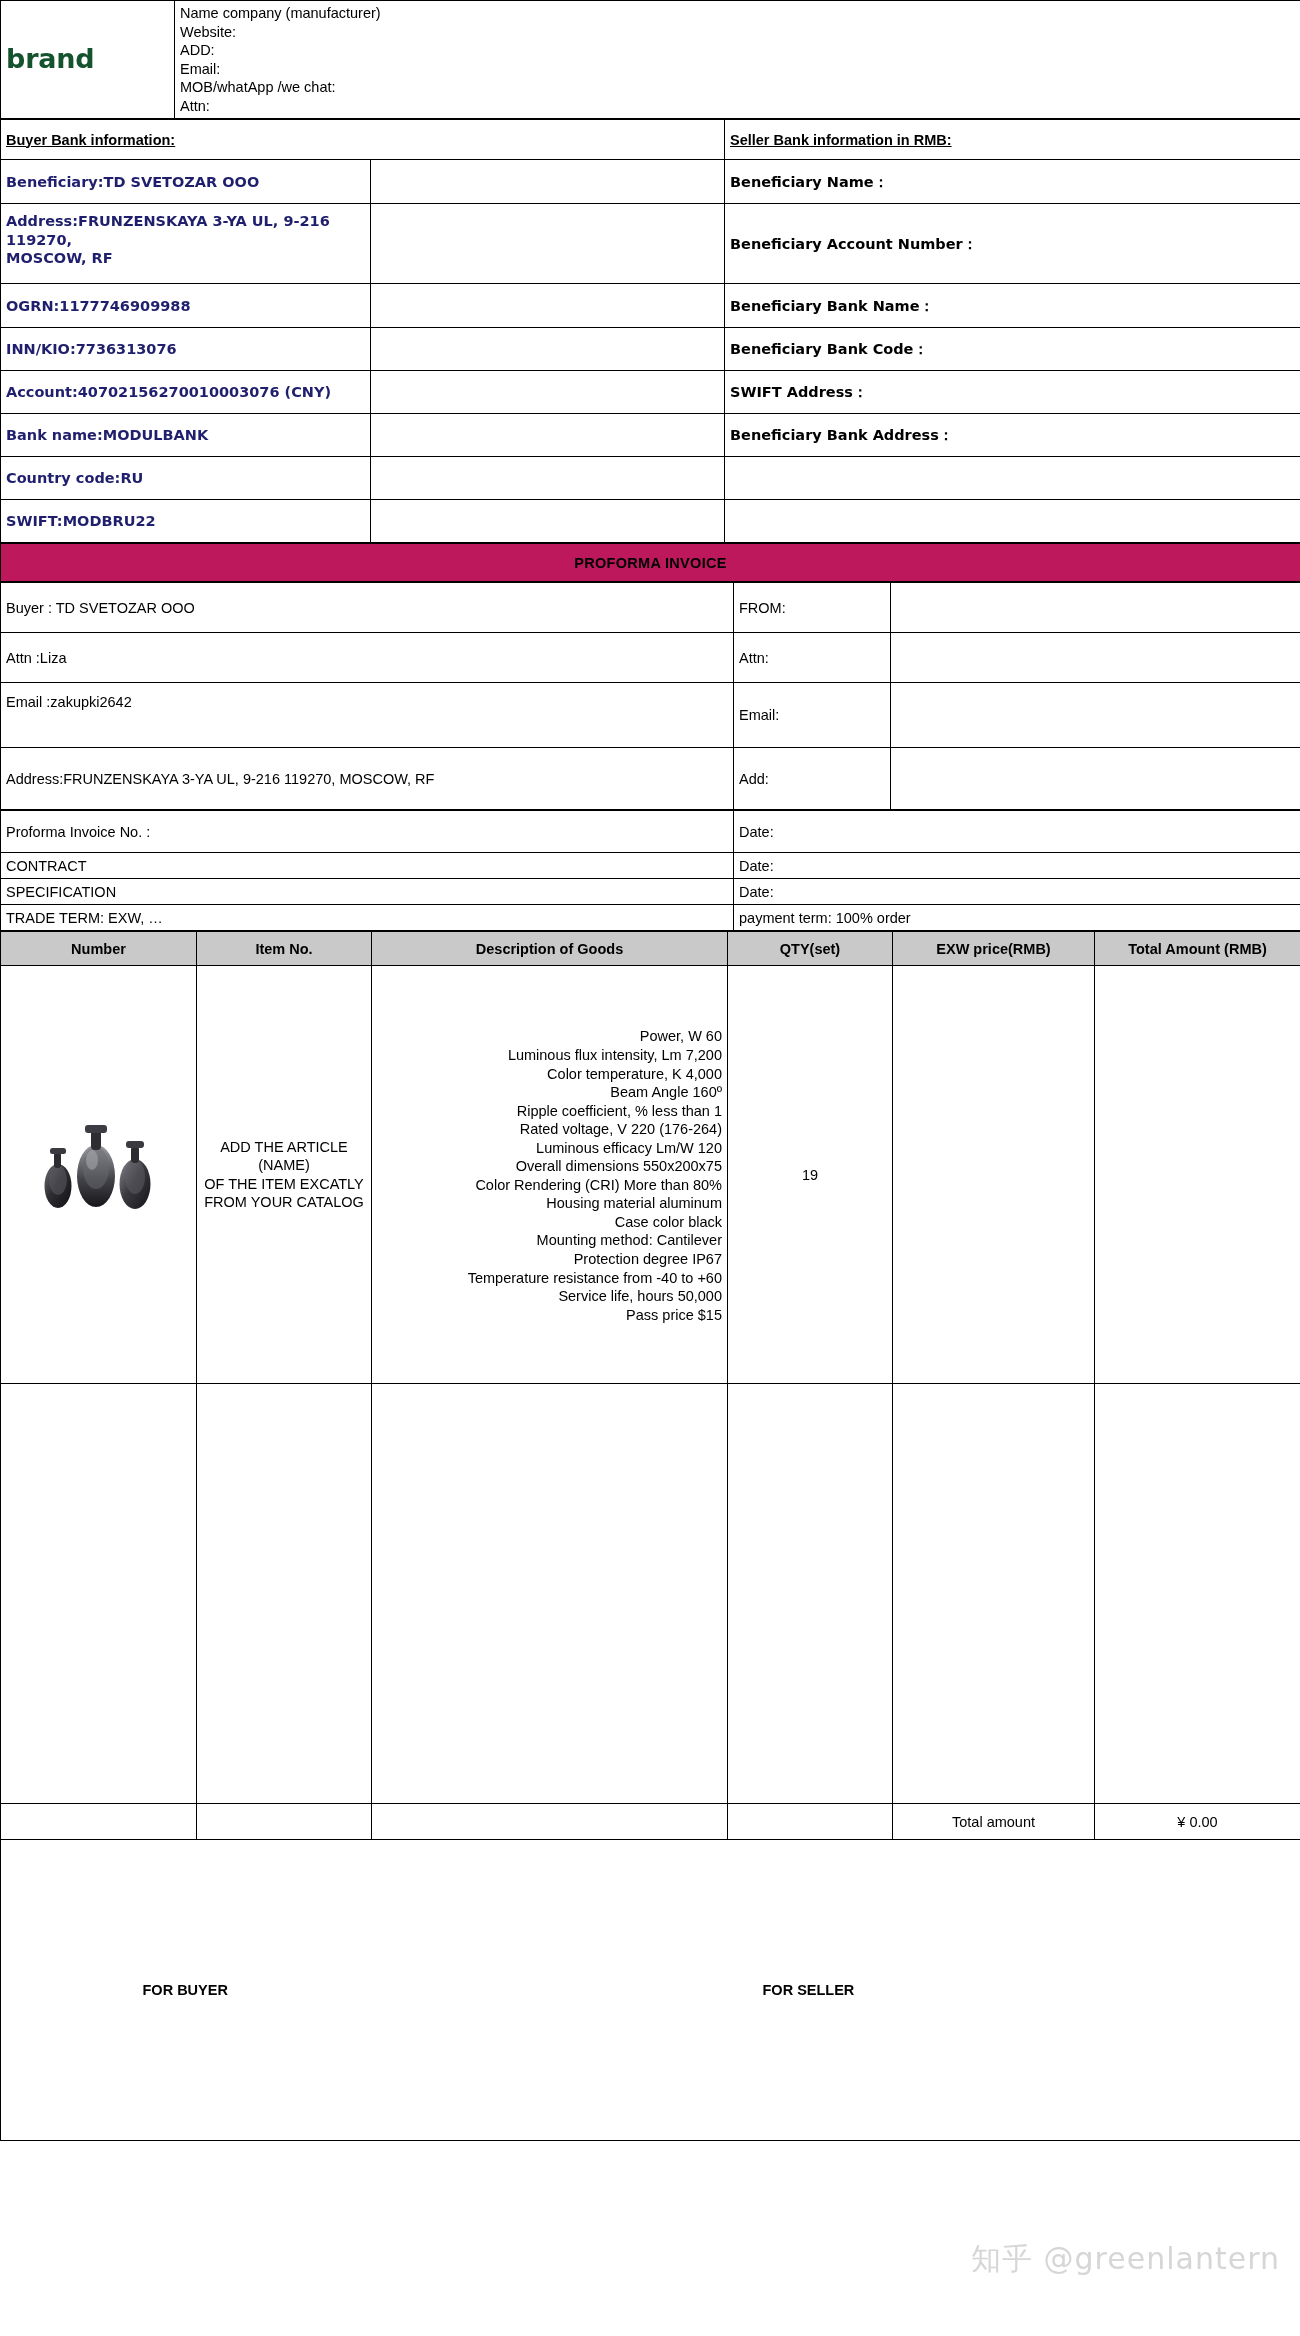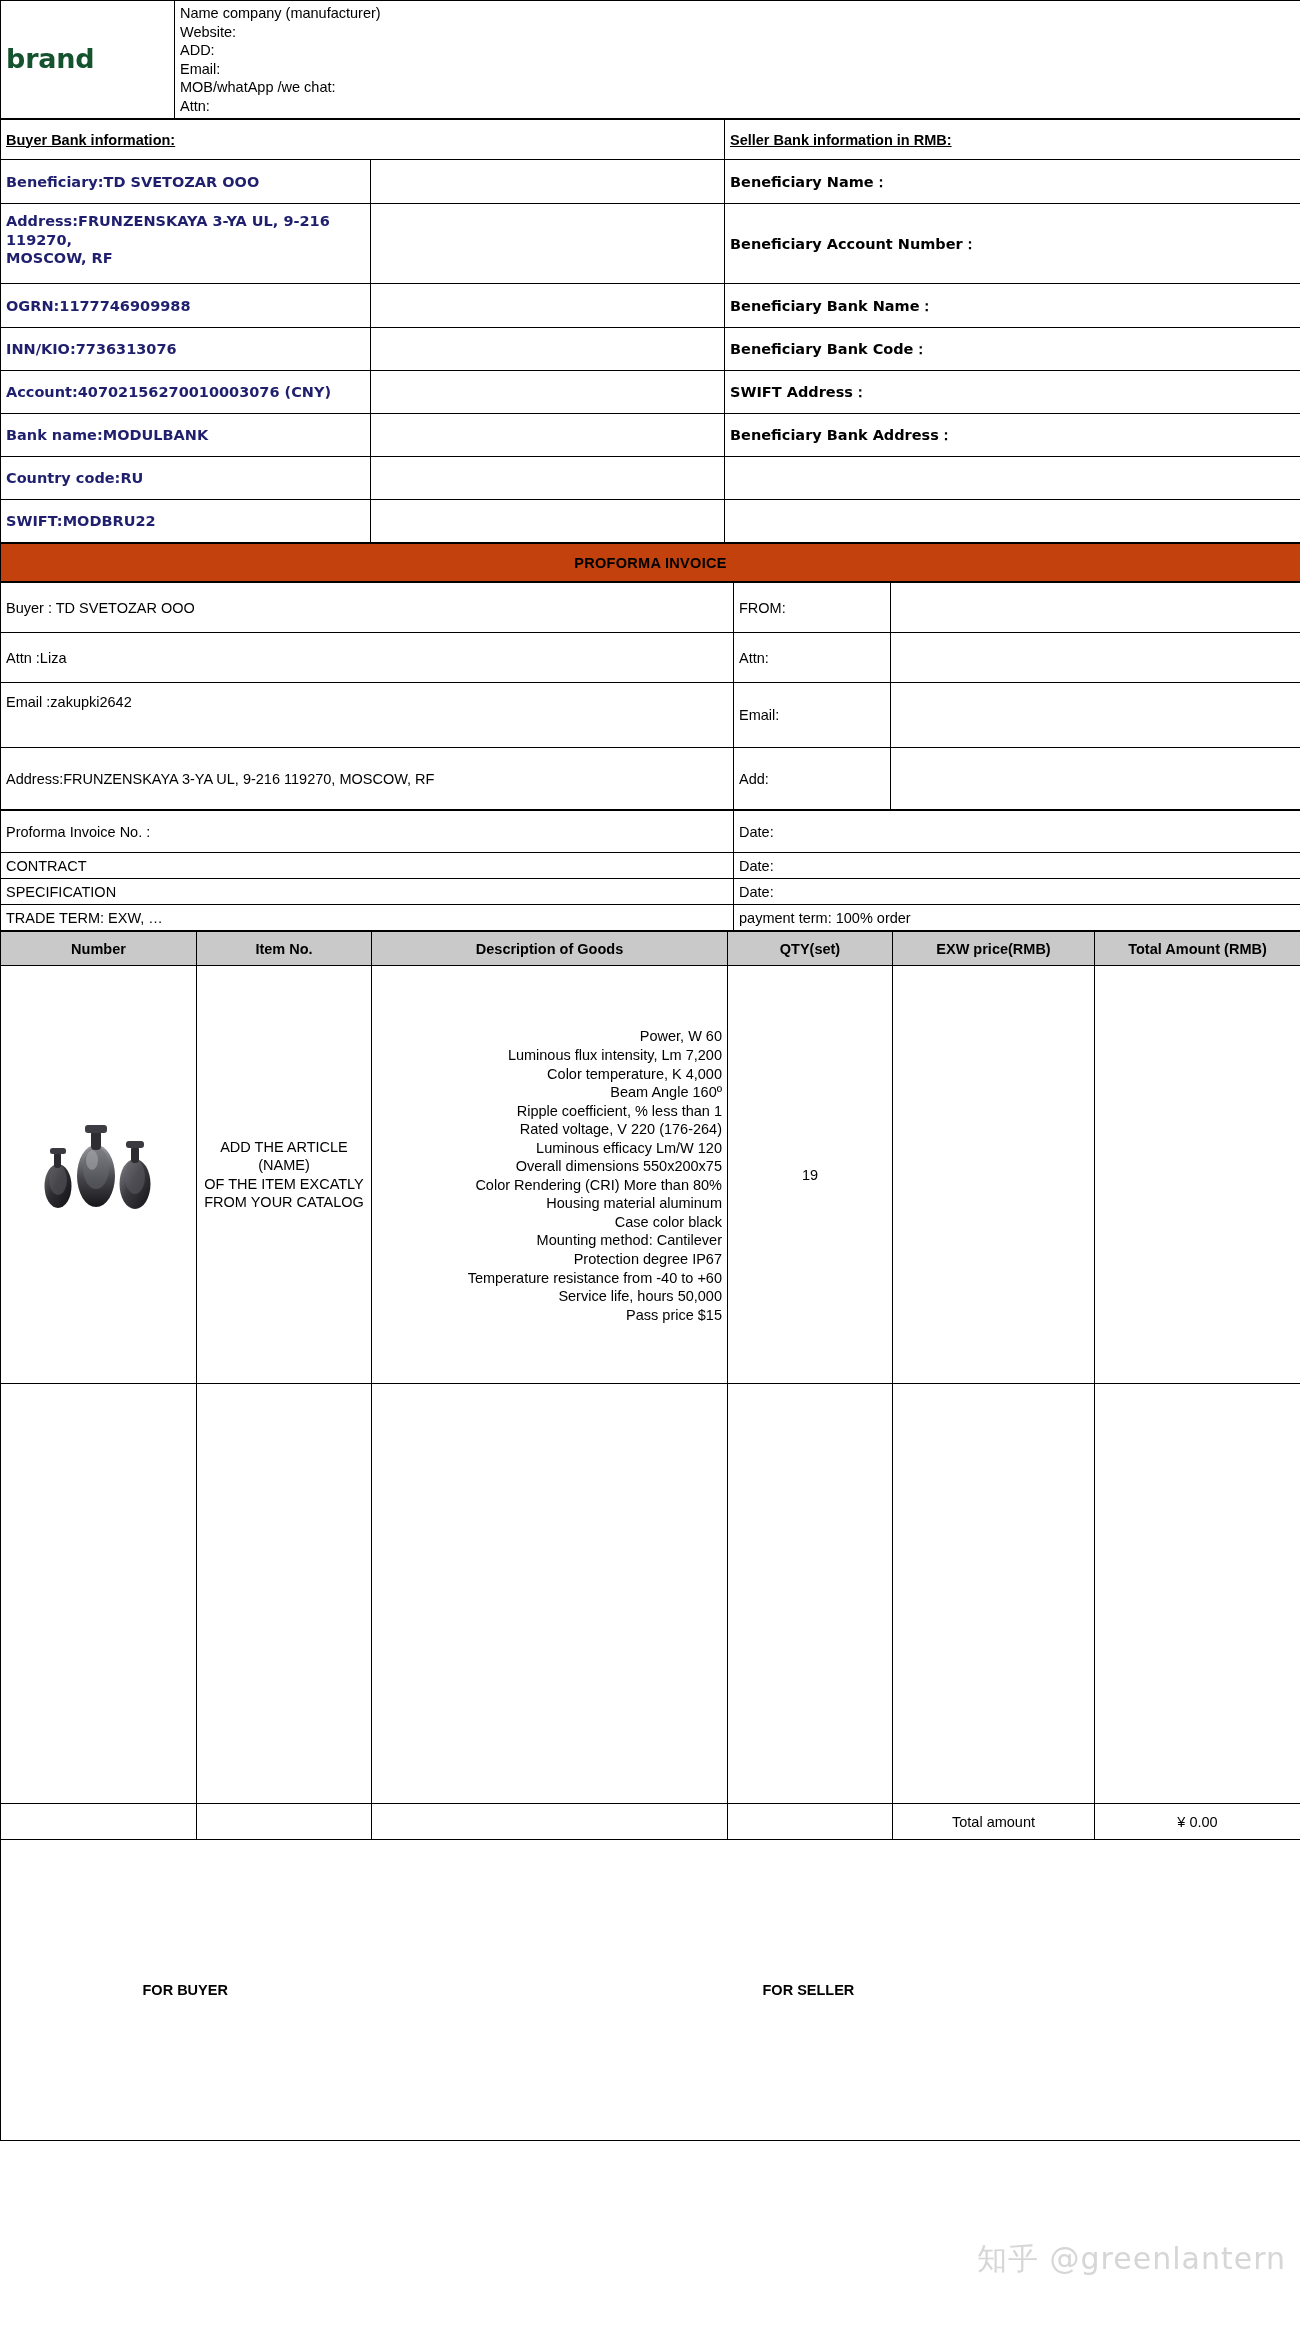--- a/index.html
+++ b/index.html
@@ -66,21 +66,21 @@
     font-size: 14.5px;
     font-family: "DejaVu Sans", sans-serif;
     line-height: 1.35;
   }
   .seller-bank-label {
     font-weight: bold;
     font-size: 15px;
     font-family: "DejaVu Sans", sans-serif;
   }
   .title-band {
-    background: #c2410c;
+    background: #be185d;
     text-align: center;
     font-weight: bold;
     font-size: 19px;
     height: 38px;
     letter-spacing: 0.3px;
   }
   .hdr-band {
     background: #c9c9c9;
     text-align: center;
     font-weight: bold;
@@ -110,21 +110,21 @@
     text-decoration: underline;
   }
   .sign-row td { height: 300px; vertical-align: bottom; border-top: none; }
   .sign-label {
     font-weight: bold;
     font-size: 15px;
     padding-bottom: 60px;
   }
   .watermark {
     position: absolute;
-    right: 14px;
+    right: 20px;
     bottom: 56px;
     font-size: 30px;
     color: #d6d6d6;
     font-family: "DejaVu Sans", sans-serif;
     letter-spacing: 1px;
     white-space: nowrap;
     pointer-events: none;
   }
   .lamp-wrap { display: block; margin: 0 auto; }
 </style>

